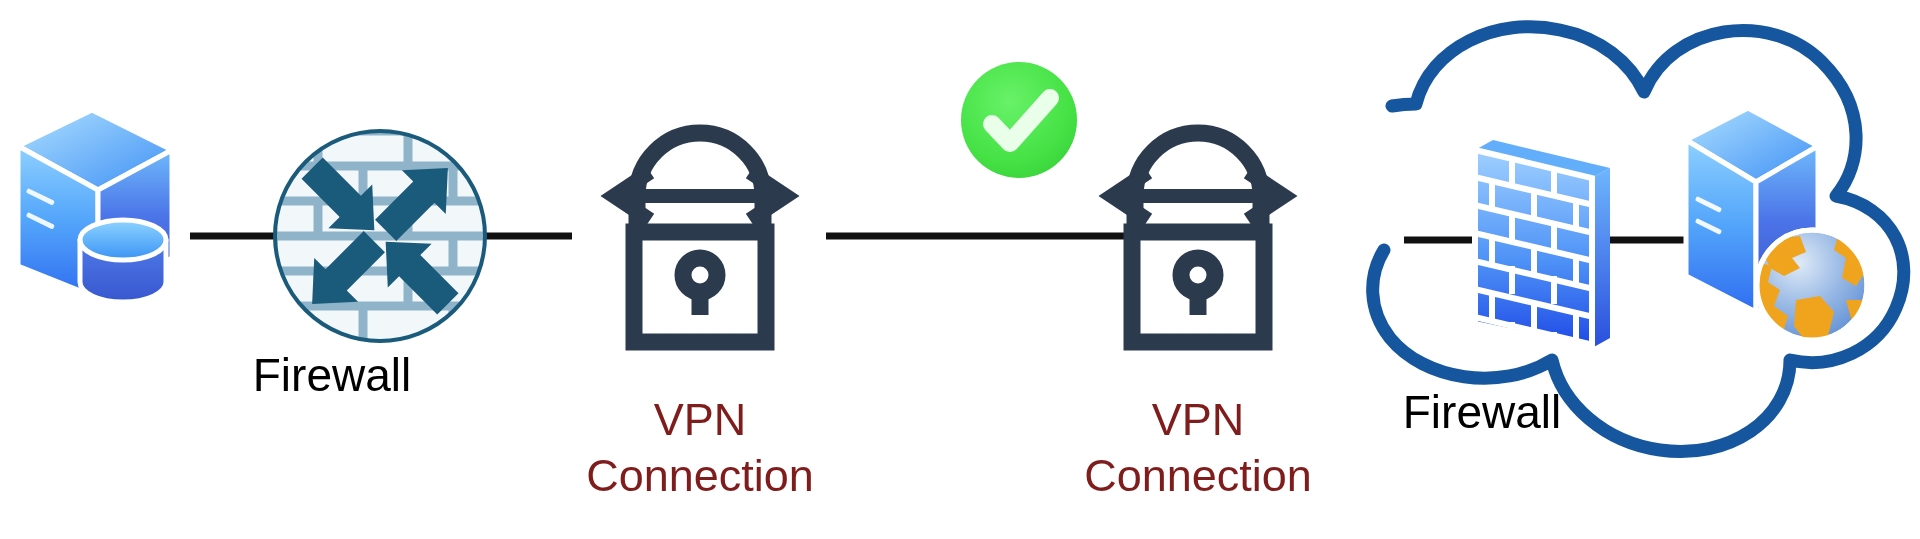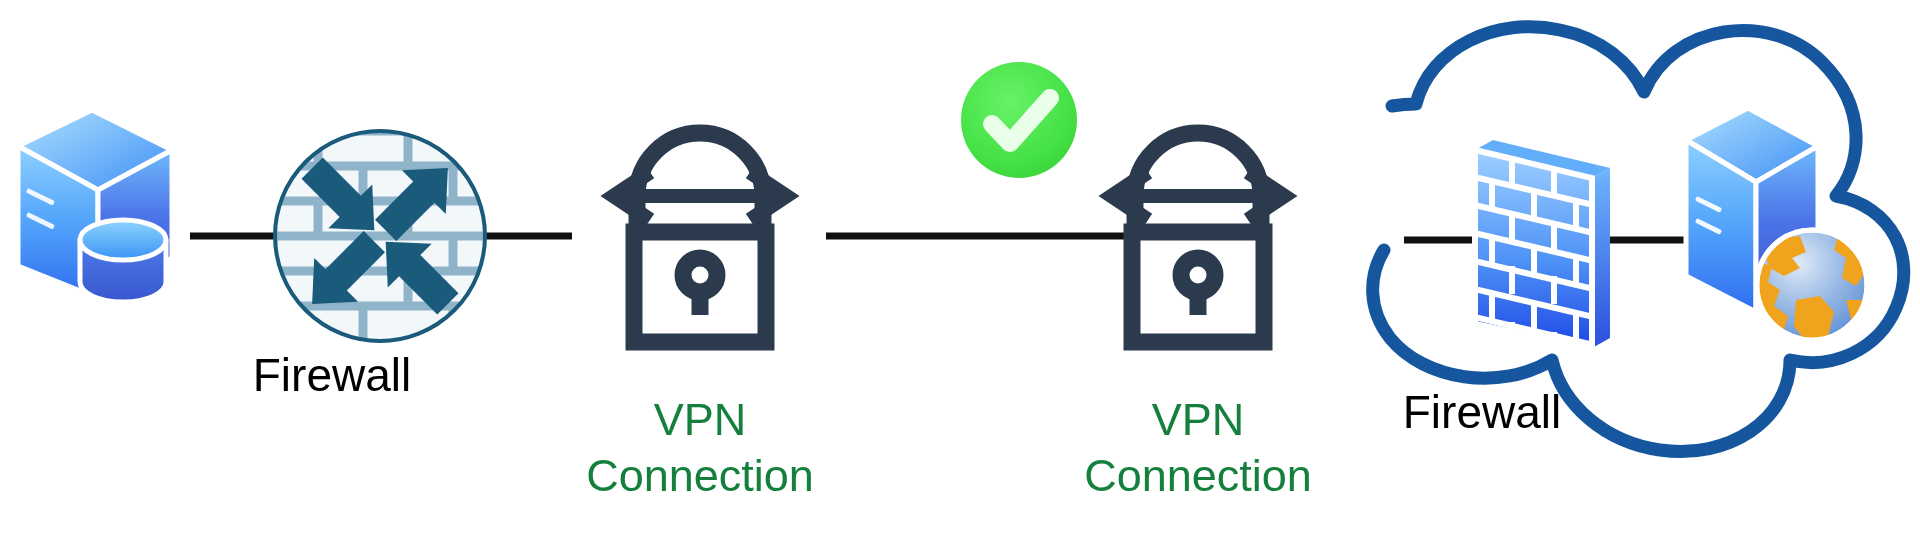--- a/index.html
+++ b/index.html
@@ -51,21 +51,21 @@
     line-height: 54px;
     color: #000000;
     white-space: nowrap;
   }
   .lbl-vpn {
     position: absolute;
     width: 340px;
     text-align: center;
     font-size: 45px;
     line-height: 56px;
-    color: #15803d;
+    color: #7f1d1d;
   }
   .lbl-vpn-left  { left: 530px;  top: 392px; }
   .lbl-vpn-right { left: 1028px; top: 392px; }
   .lbl-vpn span { display: block; }
 </style>
 </head>
 <body>
 
 <div id="diagram-root">
 

